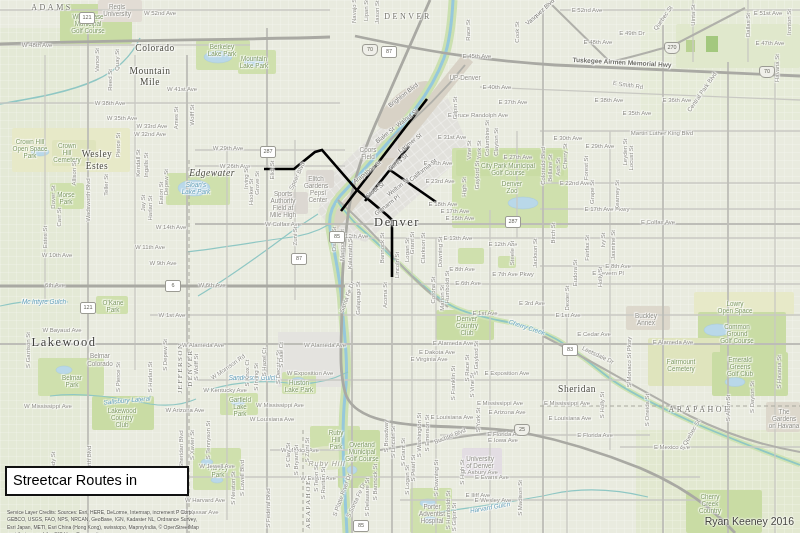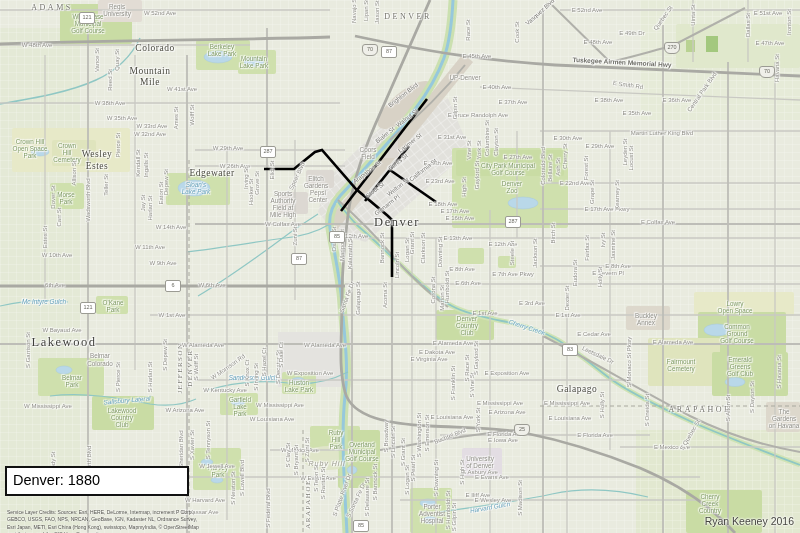--- a/index.html
+++ b/index.html
@@ -171,24 +171,24 @@
       <div class="lb co" style="left: 408px; top: 16px; transform: translate(-50%, -50%) rotate(0deg);">DENVER</div>
       <div class="lb cov" style="left: 180px; top: 368px; transform: translate(-50%, -50%) rotate(-90deg);">JEFFERSON</div>
       <div class="lb cov" style="left: 190px; top: 368px; transform: translate(-50%, -50%) rotate(-90deg);">DENVER</div>
       <div class="lb co" style="left: 700px; top: 409px; transform: translate(-50%, -50%) rotate(0deg);">ARAPAHOE</div>
       <div class="lb cov" style="left: 308px; top: 504px; transform: translate(-50%, -50%) rotate(-90deg);">ARAPAHOE</div>
       <div class="lb ci2" style="left: 155px; top: 48px; transform: translate(-50%, -50%) rotate(0deg);">Colorado</div>
       <div class="lb ci2" style="left: 150px; top: 71px; transform: translate(-50%, -50%) rotate(0deg);">Mountain</div>
       <div class="lb ci2" style="left: 150px; top: 82px; transform: translate(-50%, -50%) rotate(0deg);">Mile</div>
       <div class="lb ci2" style="left: 97px; top: 154px; transform: translate(-50%, -50%) rotate(0deg);">Wesley</div>
       <div class="lb ci2" style="left: 97px; top: 166px; transform: translate(-50%, -50%) rotate(0deg);">Estes</div>
-      <div class="lb ci2" style="left: 212px; top: 173px; transform: translate(-50%, -50%) rotate(0deg);">Edgewater</div>
+      <div class="lb ci2" style="left: 212px; top: 173px; transform: translate(-50%, -50%) rotate(0deg); font-style: italic;">Edgewater</div>
       <div class="lb ci" style="left: 64px; top: 342px; transform: translate(-50%, -50%) rotate(0deg);">Lakewood</div>
       <div class="lb ci" style="left: 397px; top: 222px; transform: translate(-50%, -50%) rotate(0deg);">Denver</div>
-      <div class="lb ci2" style="left: 577px; top: 389px; transform: translate(-50%, -50%) rotate(0deg);">Galapago</div>
+      <div class="lb ci2" style="left: 577px; top: 389px; transform: translate(-50%, -50%) rotate(0deg);">Sheridan</div>
       <div class="lb poi" style="left: 100px; top: 355px; transform: translate(-50%, -50%) rotate(0deg);">Belmar</div>
       <div class="lb poi" style="left: 100px; top: 363px; transform: translate(-50%, -50%) rotate(0deg);">Colorado</div>
       <div class="lb poi" style="left: 117px; top: 6px; transform: translate(-50%, -50%) rotate(0deg);">Regis</div>
       <div class="lb poi" style="left: 117px; top: 13px; transform: translate(-50%, -50%) rotate(0deg);">University</div>
       <div class="lb pk" style="left: 88px; top: 16px; transform: translate(-50%, -50%) rotate(0deg);">Willis Case</div>
       <div class="lb pk" style="left: 88px; top: 23px; transform: translate(-50%, -50%) rotate(0deg);">Municipal</div>
       <div class="lb pk" style="left: 88px; top: 30px; transform: translate(-50%, -50%) rotate(0deg);">Golf Course</div>
       <div class="lb pk" style="left: 222px; top: 46px; transform: translate(-50%, -50%) rotate(0deg);">Berkeley</div>
       <div class="lb pk" style="left: 222px; top: 53px; transform: translate(-50%, -50%) rotate(0deg);">Lake Park</div>
       <div class="lb pk" style="left: 254px; top: 58px; transform: translate(-50%, -50%) rotate(0deg);">Mountain</div>
@@ -510,18 +510,18 @@
       <div class="sh i" style="left: 672px; top: 48px;">270</div>
       <div class="sh i" style="left: 522px; top: 430px;">25</div>
       <div class="sh u" style="left: 173px; top: 286px;">6</div>
       <div class="sh u" style="left: 337px; top: 237px;">85</div>
       <div class="sh u" style="left: 299px; top: 259px;">87</div>
       <div class="sh s" style="left: 570px; top: 350px;">83</div>
       <div class="sh u" style="left: 361px; top: 526px;">85</div>
     </div>
 
   <div id="title-box">
-    <div>Denver: 1880</div>
+    <div>Streetcar Routes in</div>
   </div>
 
   <div id="svc-credits">Service Layer Credits: Sources: Esri, HERE, DeLorme, Intermap, increment P Corp., GEBCO, USGS, FAO, NPS, NRCAN, GeoBase, IGN, Kadaster NL, Ordnance Survey, Esri Japan, METI, Esri China (Hong Kong), swisstopo, MapmyIndia, © OpenStreetMap contributors, and the GIS User Community</div>
   <div id="author">Ryan Keeney 2016</div>
 </div>
 
 </body></html>

